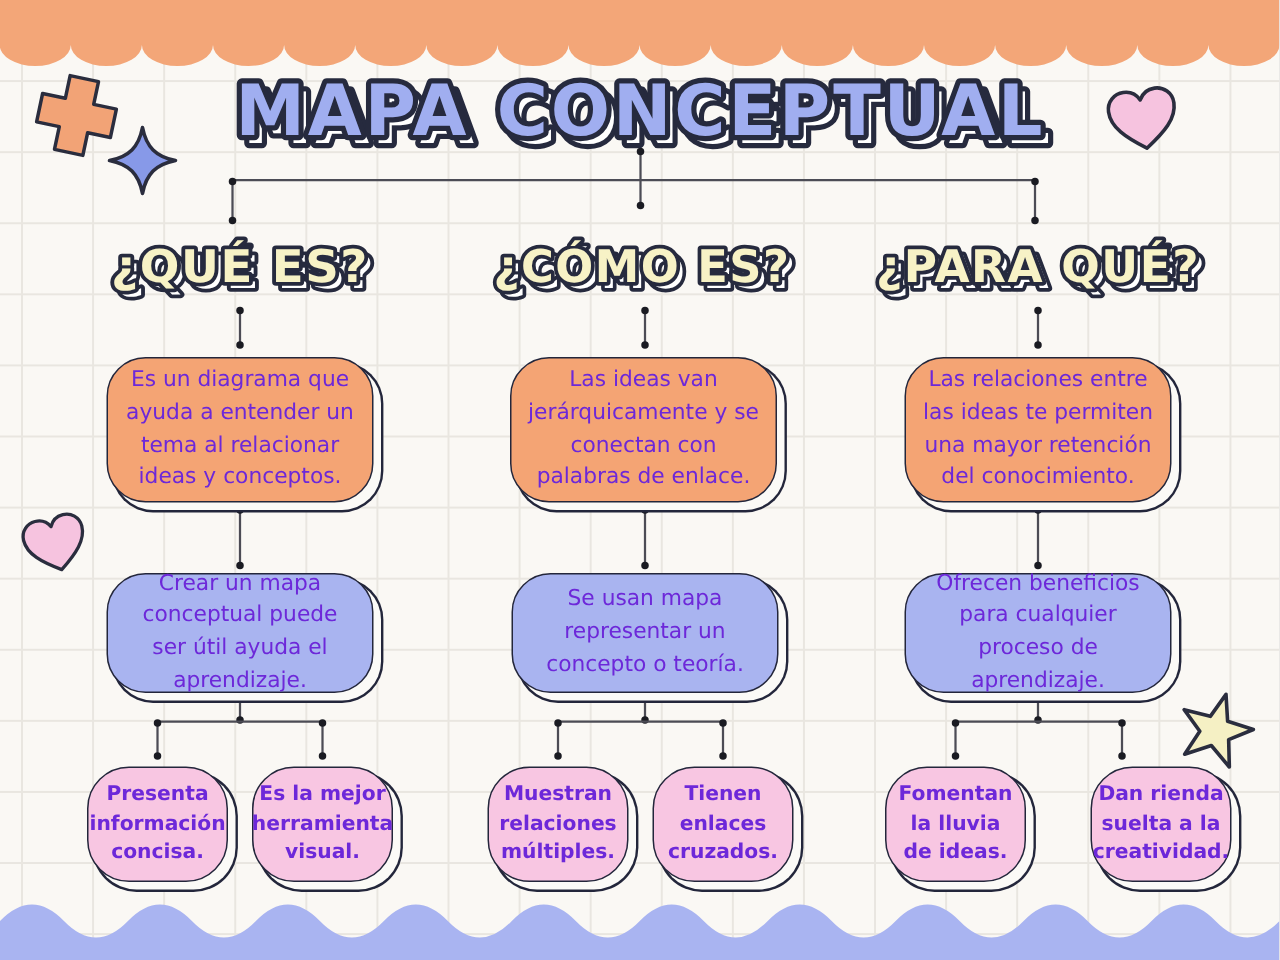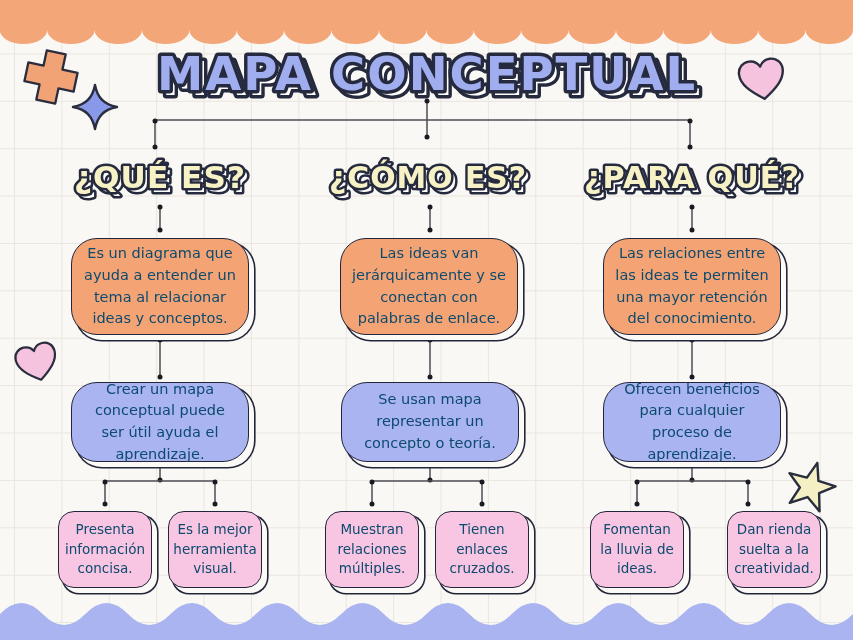--- a/index.html
+++ b/index.html
@@ -24,27 +24,27 @@
   .title-shadow{fill:#FFFFFF;stroke:#262A3E;stroke-width:7;}
   .hdr-main,.hdr-shadow{
     font-family:"DejaVu Sans",sans-serif;font-weight:bold;font-size:30px;
     letter-spacing:1px;paint-order:stroke;stroke-linejoin:round;
   }
   .hdr-main{fill:#F7F2C6;stroke:#262A3E;stroke-width:5;}
   .hdr-shadow{fill:#FFFFFF;stroke:#262A3E;stroke-width:5;}
   
   .box{
     position:absolute;display:flex;align-items:center;justify-content:center;
-    text-align:center;color:#0c4a6e;border:1.8px solid #23263B;
+    text-align:center;color:#6d28d9;border:1.8px solid #23263B;
     box-shadow:5px 5px 0 0 #FBFAF7,5px 5px 0 1.6px #23263B;
     box-sizing:border-box;padding:6px 10px;line-height:1.5;
   }
   .box.orange{background:#F4A474;border-radius:26px;width:178px;height:97px;top:238px;font-size:14.5px;}
   .box.blue{background:#A9B4F0;border-radius:26px;width:178px;height:80px;top:382px;font-size:14.5px;}
-  .box.pink{background:#F8C6E2;border-radius:16px;width:94px;height:77px;top:511px;font-size:13.5px;padding:4px 6px;line-height:1.45;}
+  .box.pink{background:#F8C6E2;border-radius:28px;width:94px;height:77px;top:511px;font-size:13.5px;padding:4px 6px;line-height:1.45;font-weight:bold;}
   
   .connectors line{stroke:#4C4C55;stroke-width:1.5;}
   .connectors circle{fill:#1A1B22;}
   .deco path{stroke:#2A2D3E;stroke-width:2.4;stroke-linejoin:round;}
 </style>
 </head>
 <body>
 
 <div class="canvas">
 

